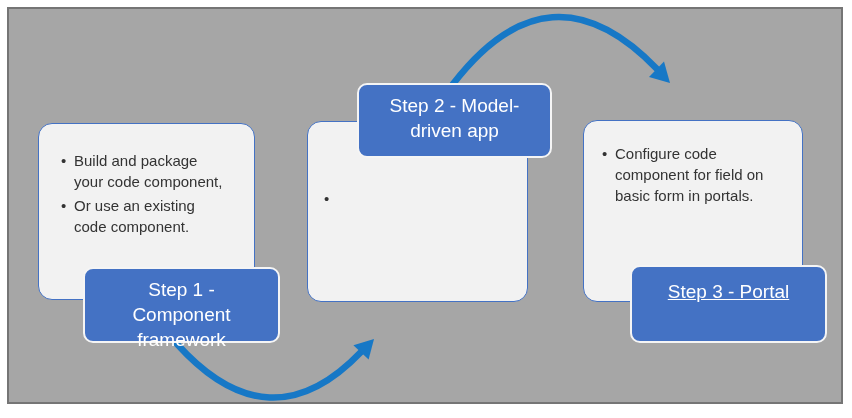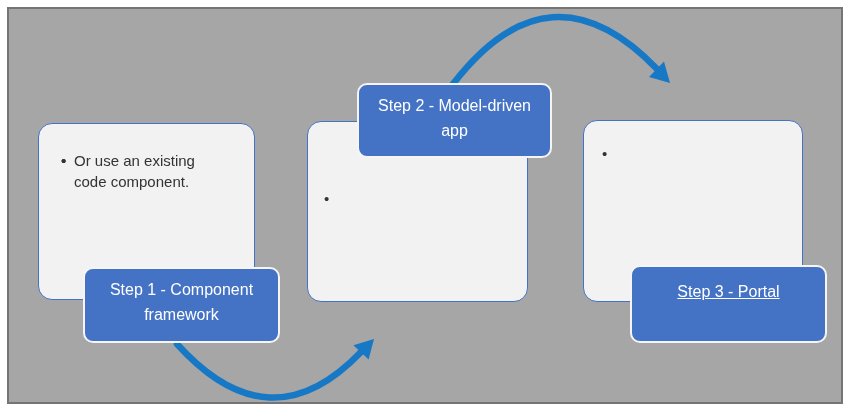--- a/index.html
+++ b/index.html
@@ -24,21 +24,21 @@
   .card li .bullet{position:absolute;left:0;top:0;}
   #card1{left:38px;top:123px;width:217px;height:177px;}
   #card1 ul{margin:26px 0 0 22px;}
   #card2{left:307px;top:121px;width:221px;height:181px;}
   #card2 ul{margin:66px 0 0 16px;}
   #card3{left:583px;top:120px;width:220px;height:182px;}
   #card3 ul{margin:22px 0 0 18px;}
   .step-label{
     position:absolute;background:#4472c4;border:2px solid #f5f5f5;
     border-radius:10px;box-sizing:border-box;z-index:3;
-    color:#ffffff;font-size:16px;line-height:25px;text-align:center;
+    color:#ffffff;font-size:19px;line-height:25px;text-align:center;
     padding:8px 14px 0 14px;
   }
   #label1{left:83px;top:267px;width:197px;height:76px;text-align:center;}
   #label2{left:357px;top:83px;width:195px;height:75px;}
   #label3{left:630px;top:265px;width:197px;height:78px;padding-top:12px;text-decoration:underline;}
 </style>
 </head>
 <body>
 
 <div class="panel"></div>
@@ -49,32 +49,32 @@
     <polygon points="670,83 649,77 664,61.5" fill="#1778c6"></polygon>
   </g>
   <g>
     <path d="M 177 344 Q 270 447 361 352" fill="none" stroke="#1778c6" stroke-width="6.5" stroke-linecap="round"></path>
     <polygon points="374,339 368.6,359.5 353.4,345.2" fill="#1778c6"></polygon>
   </g>
 </svg>
 
 <div class="card" id="card1">
   <ul>
-    <li><span class="bullet">•</span></li>
+    <li><span class="bullet">•</span><span>Build and package your code component,</span></li>
     <li><span class="bullet">•</span><span>Or use an existing code component.</span></li>
   </ul>
 </div>
 
 <div class="card" id="card2">
   <ul>
     <li><span class="bullet">•</span></li>
   </ul>
 </div>
 
 <div class="card" id="card3">
   <ul>
-    <li><span class="bullet">•</span></li>
+    <li><span class="bullet">•</span><span>Configure code component for field on basic form in portals.</span></li>
   </ul>
 </div>
 
 <div class="step-label" id="label1">Step 1 - Component framework</div>
 <div class="step-label" id="label2">Step 2 - Model-driven app</div>
 <div class="step-label" id="label3">Step 3 - Portal</div>
 
 </body></html>

